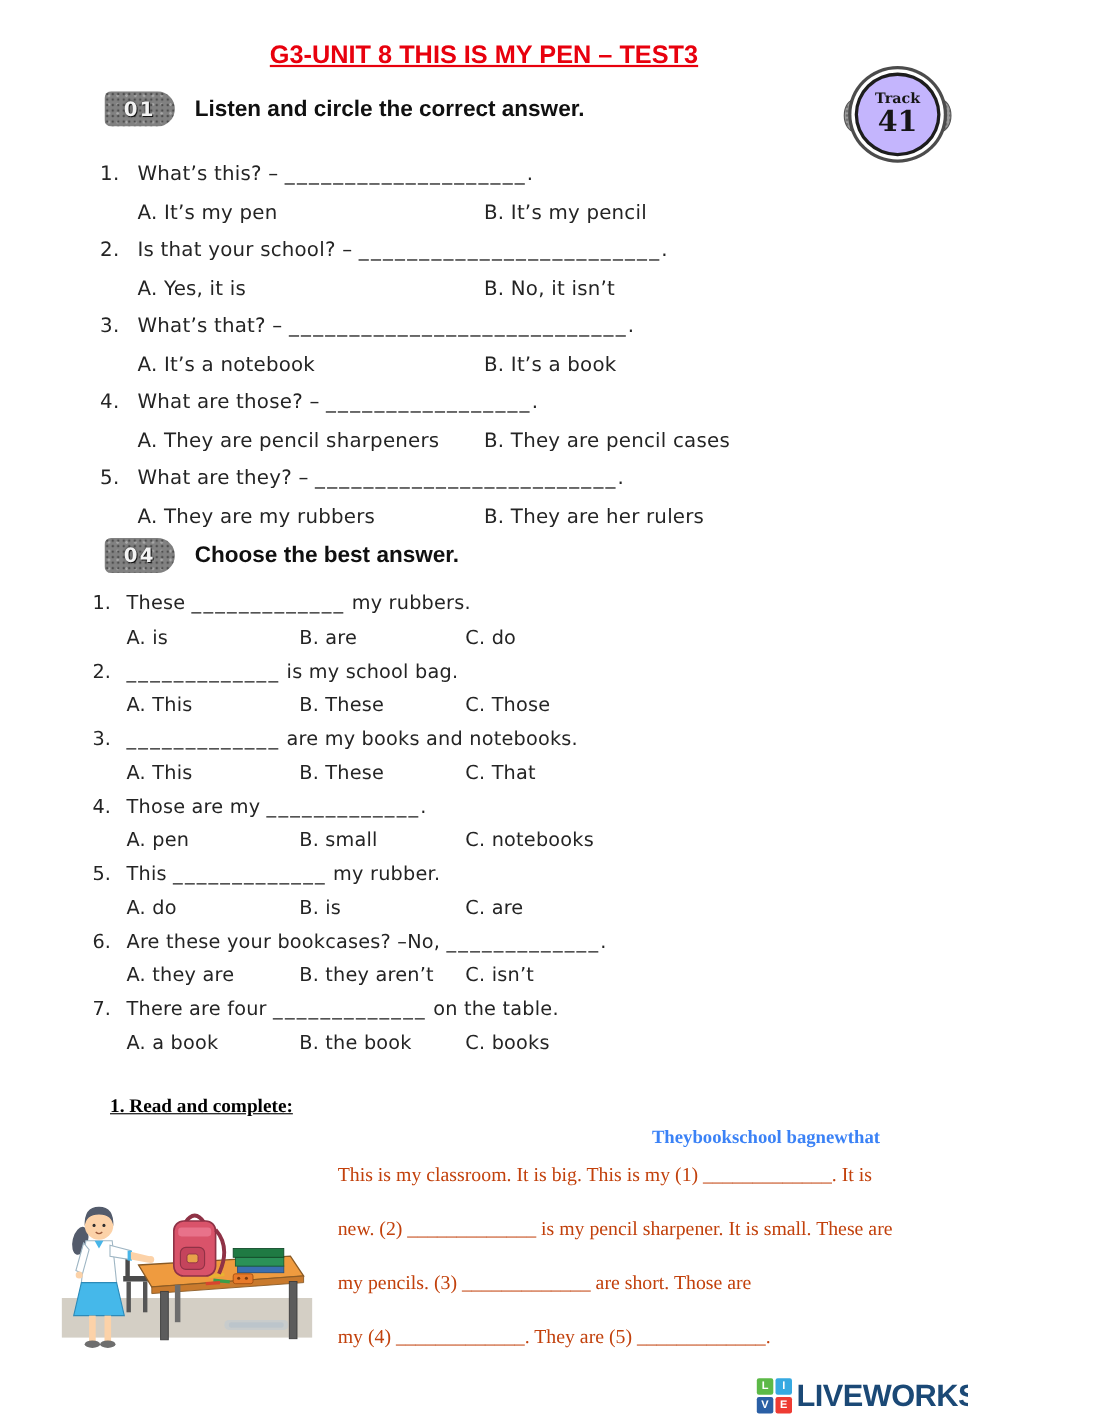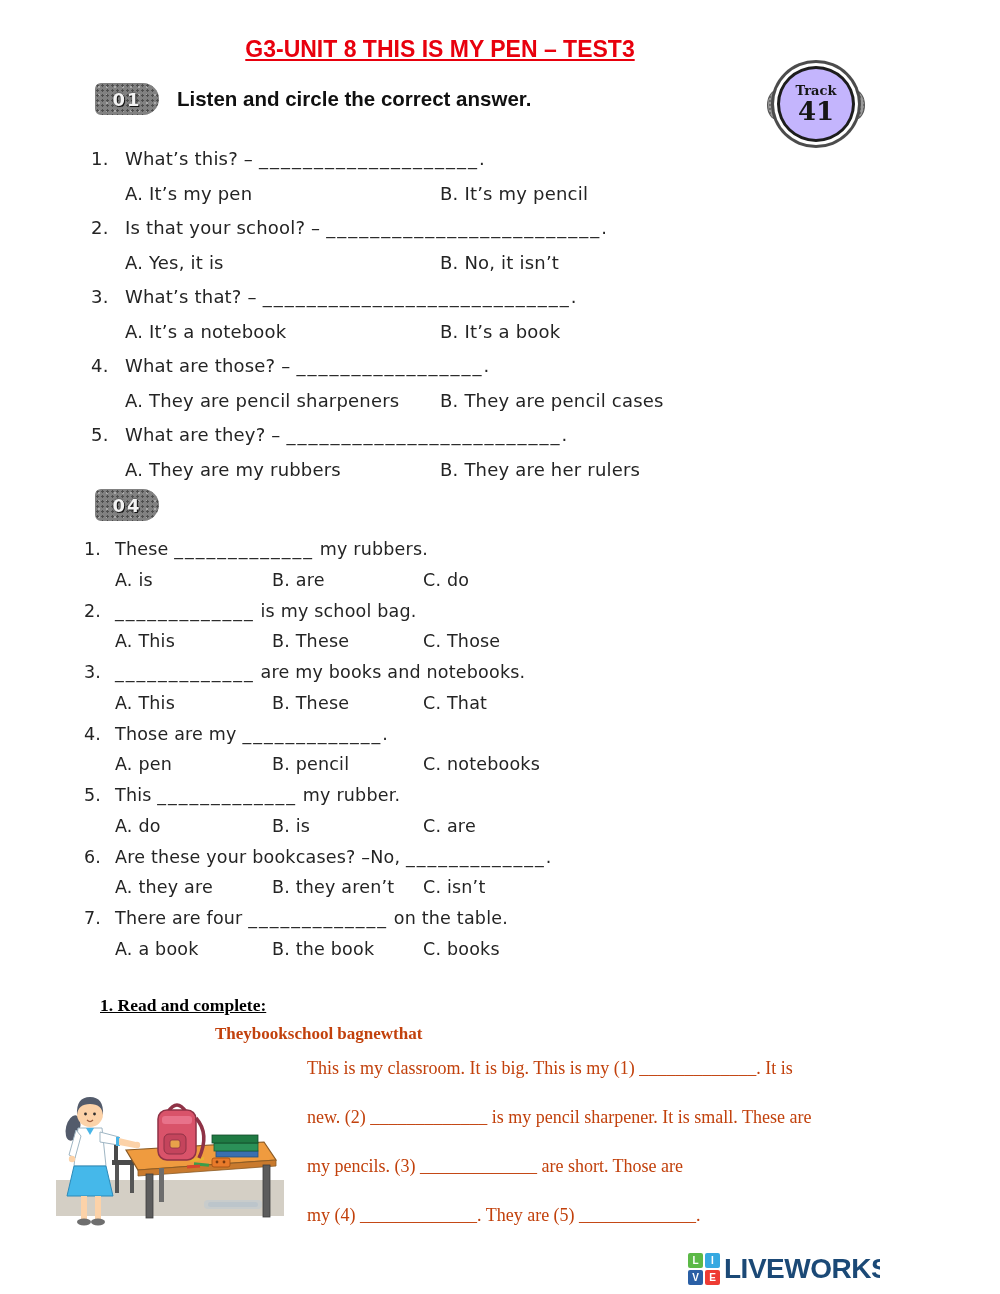--- a/index.html
+++ b/index.html
@@ -60,22 +60,22 @@
   .s2 .a{position:absolute;left:115px;}
   .s2 .b{position:absolute;left:272px;}
   .s2 .c{position:absolute;left:423px;}
 
   .blank{letter-spacing:2px;color:#2c2c2c;}
 
   
   .read-head{position:absolute;left:64px;top:995px;font-family:"Liberation Serif",serif;
              font-size:17.5px;font-weight:bold;color:#000;text-decoration:underline;margin-left:36px;}
   .word-bank{position:absolute;left:215px;top:1024px;width:585px;display:flex;
-             justify-content:flex-start;font-family:"Liberation Serif",serif;
-             font-weight:bold;font-size:17px;color:#c2410c;}
+             justify-content:flex-end;font-family:"Liberation Serif",serif;
+             font-weight:bold;font-size:17px;color:#3b82f6;}
   .paragraph{position:absolute;left:307px;top:1044px;width:670px;
              font-family:"Liberation Serif",serif;font-size:18px;color:#c2410c;}
   .paragraph .pline{height:49px;line-height:49px;white-space:nowrap;}
 
   
   .illus{position:absolute;left:56px;top:1052px;width:228px;height:184px;}
 
   
   .footer{position:absolute;left:688px;top:1253px;display:flex;align-items:center;gap:4px;}
   .lsq{display:grid;grid-template-columns:15px 15px;grid-template-rows:15px 15px;gap:2px;}
@@ -156,20 +156,21 @@
         </div>
       <div class="oline">
           <span class="a">A. They are my rubbers</span>
           <span class="b">B. They are her rulers</span>
         </div>
     </div>
   </div>
 
   <div class="sec-header" id="sec2-header">
     <span class="badge">04</span>
+    <span class="sec-title">Choose the best answer.</span>
   </div>
 
   <div class="s2">
     <div class="qblock">
       <div class="qline">
           <span class="num">1.</span>
           <span class="txt"><span>These </span><span class="blank">_____________</span><span> my rubbers.</span></span>
         </div>
       <div class="oline">
           <span class="a">A. is</span>
@@ -199,21 +200,21 @@
           <span class="c">C. That</span>
         </div>
     </div>
     <div class="qblock">
       <div class="qline">
           <span class="num">4.</span>
           <span class="txt"><span>Those are my </span><span class="blank">_____________</span><span>.</span></span>
         </div>
       <div class="oline">
           <span class="a">A. pen</span>
-          <span class="b">B. pencil</span>
+          <span class="b">B. small</span>
           <span class="c">C. notebooks</span>
         </div>
     </div>
     <div class="qblock">
       <div class="qline">
           <span class="num">5.</span>
           <span class="txt"><span>This </span><span class="blank">_____________</span><span> my rubber.</span></span>
         </div>
       <div class="oline">
           <span class="a">A. do</span>

